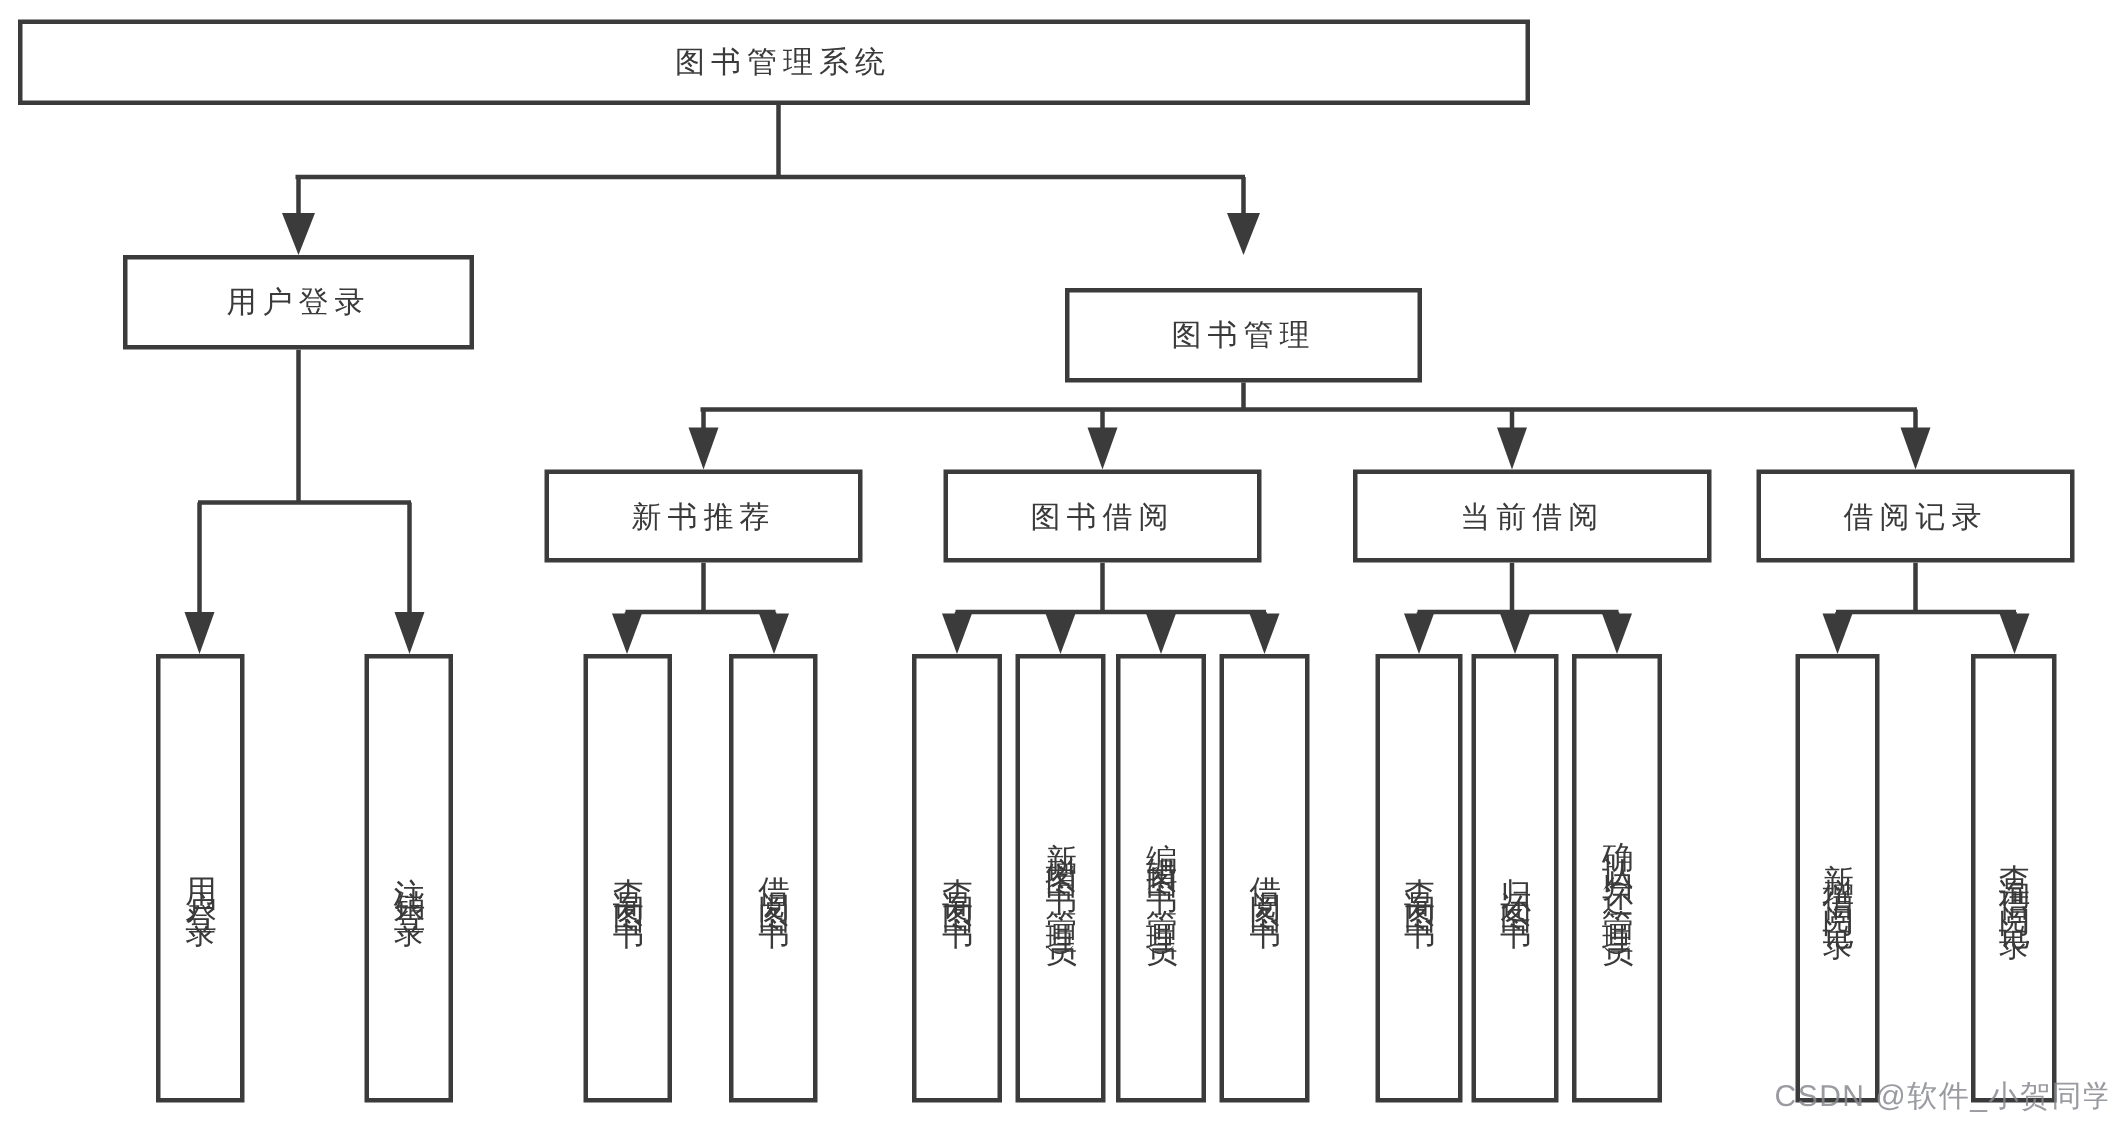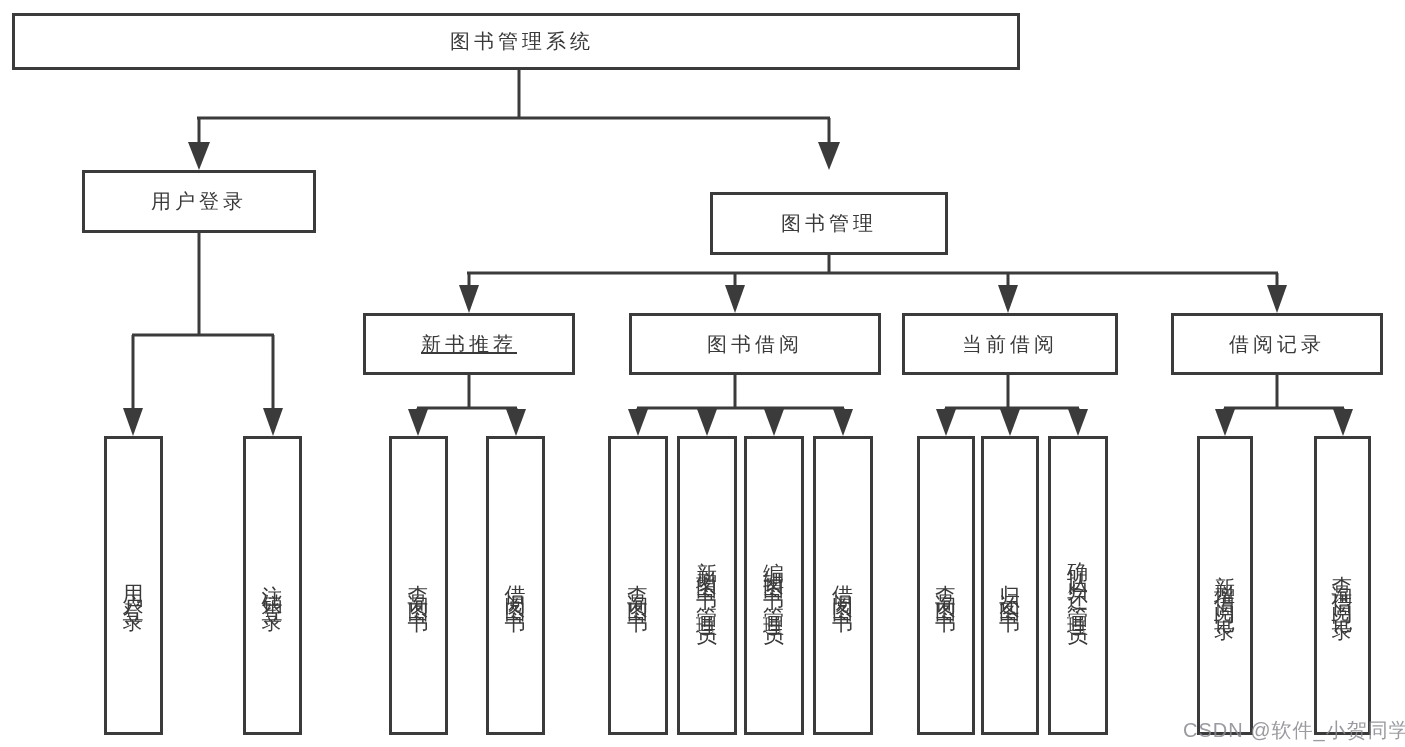--- a/index.html
+++ b/index.html
@@ -48,23 +48,23 @@
     text-orientation: mixed;
     font-size: 21px;
     letter-spacing: 9px;
     line-height: 1;
   }
   .root-box    { left: 12px;  top: 13px;  width: 1008px; height: 57px; padding-left: 12px; }
   .lvl2        { top: 170px; height: 63px; }
   .b-userlogin { left: 82px;  width: 234px; }
   .b-bookmgmt  { left: 710px; width: 238px; margin-top: 22px; }
   .lvl3        { top: 313px; height: 62px; }
-  .b-newbook   { left: 363px;  width: 212px; text-decoration: underline; }
-  .b-borrow    { left: 629px;  width: 252px; }
-  .b-current   { left: 902px;  width: 216px; font-family: Liberation Mono, monospace; }
+  .b-newbook   { left: 363px;  width: 212px; }
+  .b-borrow    { left: 629px;  width: 212px; }
+  .b-current   { left: 902px;  width: 239px; font-family: Liberation Mono, monospace; }
   .b-records   { left: 1171px; width: 212px; }
   .leaf        { top: 436px; height: 299px; }
   .lf-ul-1 { left: 104px;  width: 59px; }
   .lf-ul-2 { left: 243px;  width: 59px; }
   .lf-nb-1 { left: 389px;  width: 59px; }
   .lf-nb-2 { left: 486px;  width: 59px; }
   .lf-bb-1 { left: 608px;  width: 60px; }
   .lf-bb-2 { left: 677px;  width: 60px; }
   .lf-bb-3 { left: 744px;  width: 60px; }
   .lf-bb-4 { left: 813px;  width: 60px; }

